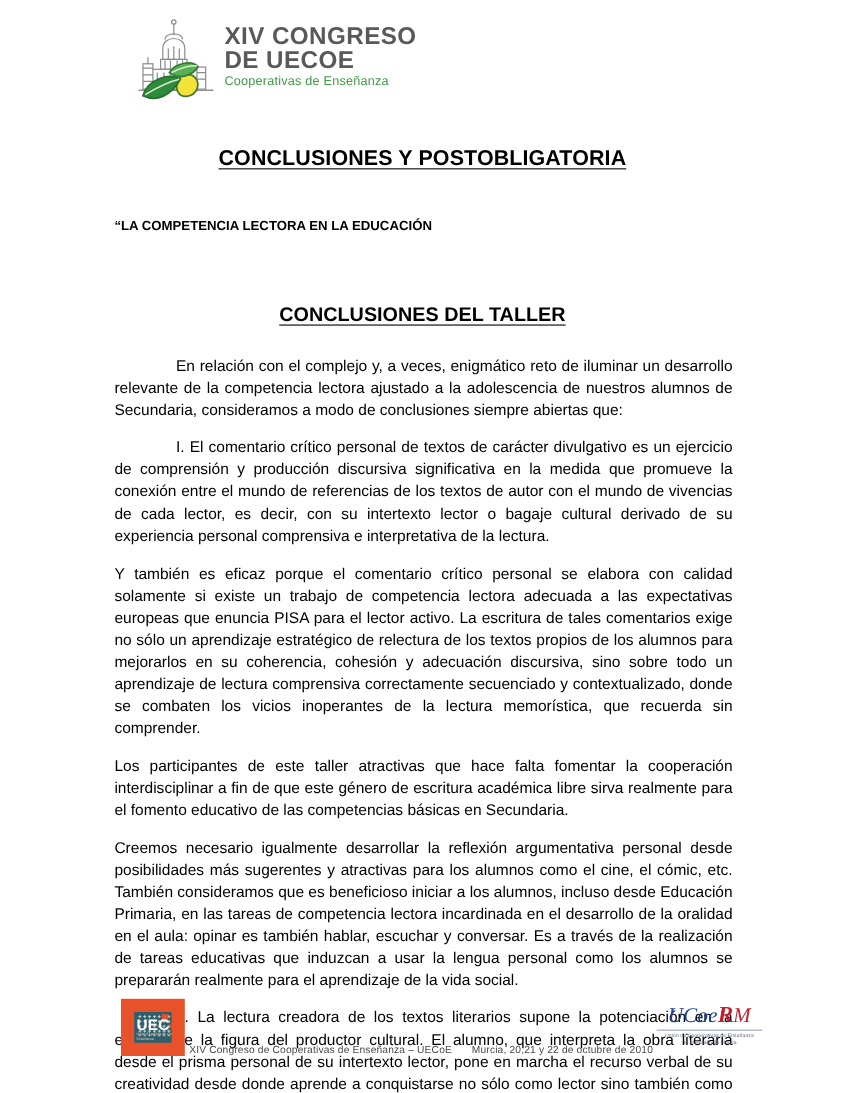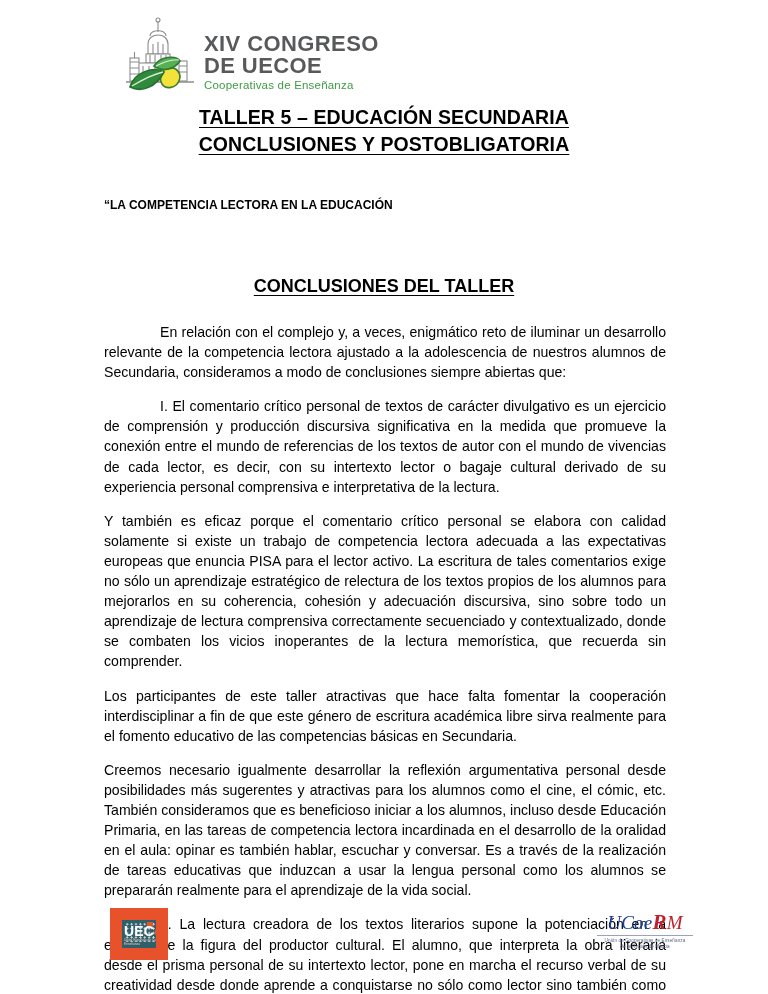--- a/index.html
+++ b/index.html
@@ -26,21 +26,21 @@
     left: 0;
     top: 0;
     width: 768px;
     height: 98px;
   }
   .logo-block {
     position: absolute;
     left: 124px;
     top: 14px;
     display: flex;
-    align-items: flex-end;
+    align-items: flex-start;
   }
   .logo-mark {
     position: relative;
     width: 74px;
     height: 78px;
     flex: 0 0 auto;
   }
   .logo-text {
     margin-left: 6px;
     padding-top: 8px;
@@ -279,21 +279,21 @@
       <div class="logo-text">
         <div class="logo-line1">XIV CONGRESO</div>
         <div class="logo-line2">DE UECOE</div>
         <div class="logo-tag">Cooperativas de Enseñanza</div>
       </div>
 
     </div>
   </div>
 
   <div class="doc-title">
-    <span>TALLER 5 – EDUCACIÓN SECUNDARIA</span><br>
+    <br>
     <span>CONCLUSIONES Y POSTOBLIGATORIA</span>
   </div>
 
   <div class="doc-subtitle">
     <div>“LA COMPETENCIA LECTORA EN LA EDUCACIÓN</div>
   </div>
 
   <div class="section-title">
     <span>CONCLUSIONES DEL TALLER</span>
   </div>
@@ -311,20 +311,21 @@
 
     <div class="footer-logo">
       <div class="footer-logo-inner">
         <div class="dots"></div>
         <div class="footer-logo-sq"></div>
         <div class="footer-logo-word"><span>UEC</span><span class="o">o</span><span>E</span></div>
         <div class="footer-logo-sub">Unión Española de Cooperativas de Enseñanza</div>
       </div>
     </div>
 
+    <div class="footer-text"><span>XIV Congreso de Cooperativas de Enseñanza – UECoE</span><span class="gap"></span><span>Murcia, 20,21 y 22 de octubre de 2010</span></div>
 
     <div class="ucoerm">
       <div class="ucoerm-word"><span class="u">U</span><span class="c">C</span><span class="c">oe</span><span class="r">R</span><span class="m">M</span></div>
       <div class="ucoerm-rule"></div>
       <div class="ucoerm-sub">Unión de Cooperativas de Enseñanza</div>
       <div class="ucoerm-sub">de la Región de Murcia</div>
     </div>
 
   </div>
 

